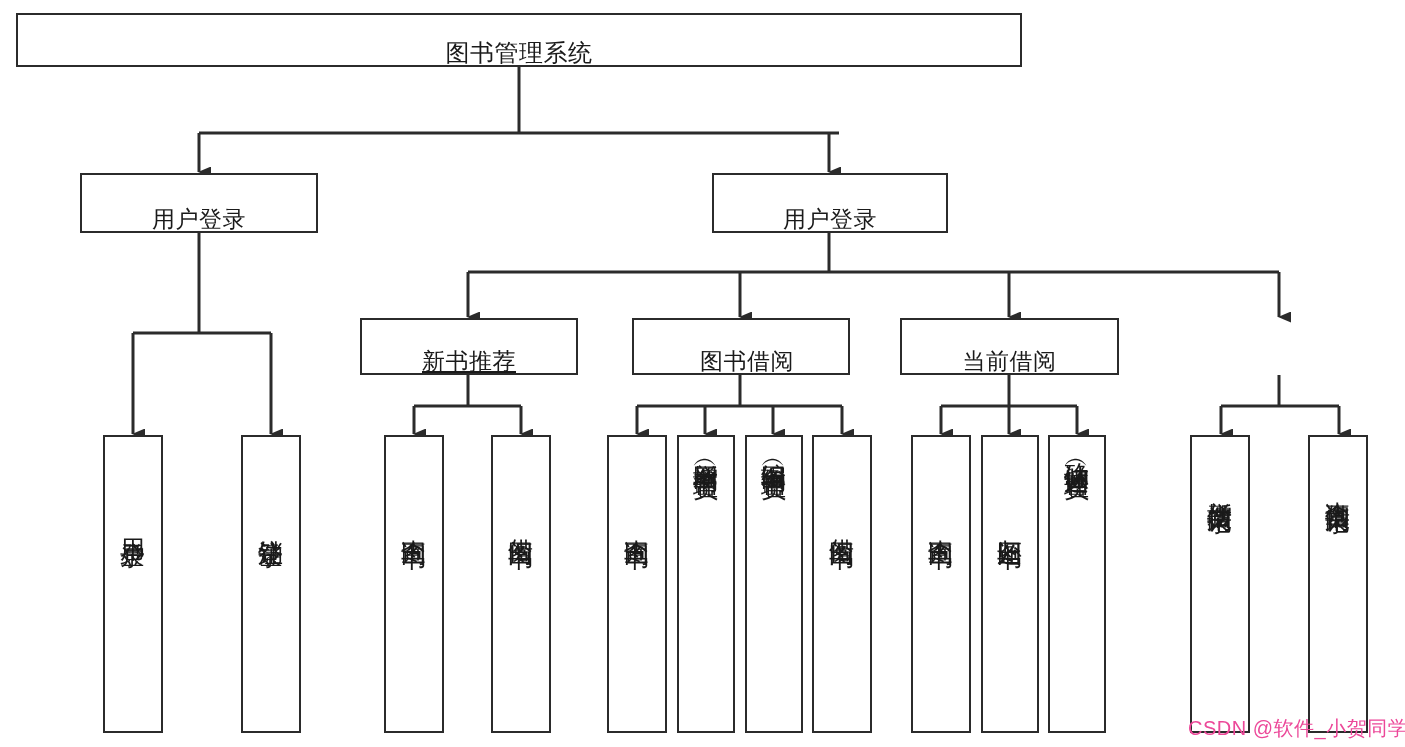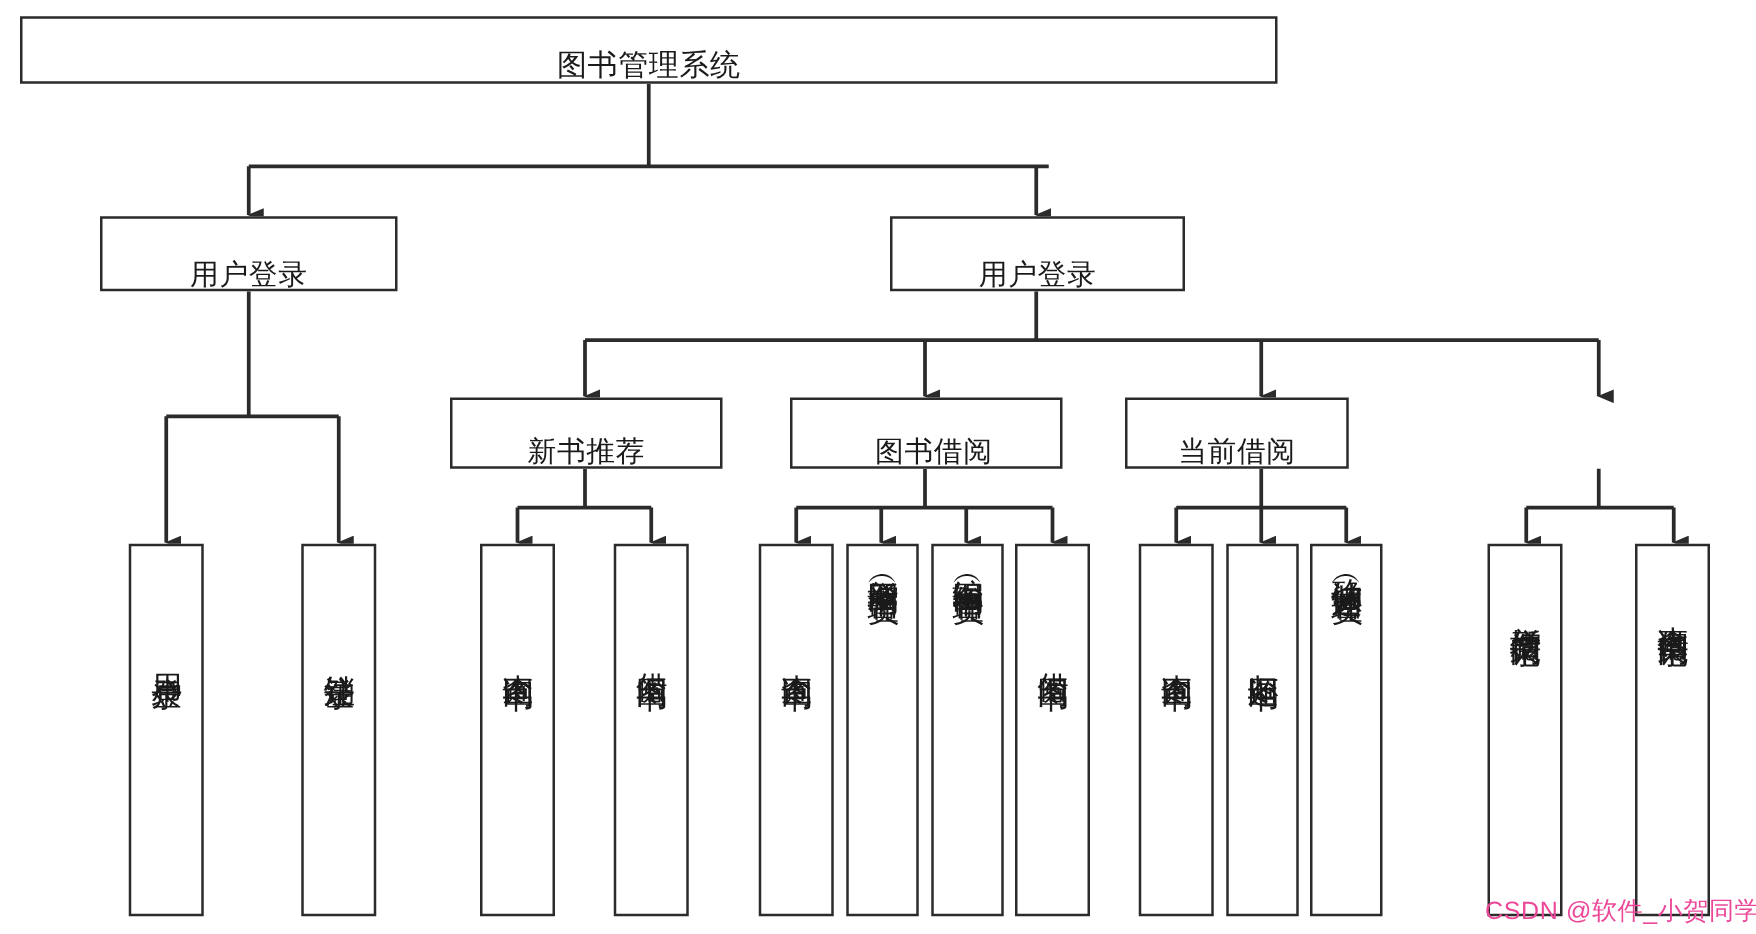--- a/index.html
+++ b/index.html
@@ -127,27 +127,27 @@
     <span class="cap">图书管理系统</span>
   </div>
 
   <div class="node h-node" style="left:80px;top:173px;width:238px;height:60px;">
     <span class="cap">用户登录</span>
   </div>
   <div class="node h-node" style="left:712px;top:173px;width:236px;height:60px;">
     <span class="cap">用户登录</span>
   </div>
 
-  <div class="node h-node" style="left:360px;top:318px;width:218px;height:57px;">
+  <div class="node h-node" style="left:360px;top:318px;width:218px;height:57px;text-decoration:underline;">
     <span class="cap">新书推荐</span>
   </div>
   <div class="node h-node" style="left:632px;top:318px;width:218px;height:57px;padding-left:12px;">
     <span class="cap">图书借阅</span>
   </div>
-  <div class="node h-node" style="left:900px;top:318px;width:179px;height:57px;">
+  <div class="node h-node" style="left:900px;top:318px;width:219px;height:57px;">
     <span class="cap">当前借阅</span>
   </div>
 
   <div class="node v-node" style="left:103px;top:435px;width:60px;height:298px;">
     <span class="cap" style="margin-top:82px;">用户登录</span>
   </div>
   <div class="node v-node" style="left:241px;top:435px;width:60px;height:298px;">
     <span class="cap" style="margin-top:82px;">注销登录</span>
   </div>
 

